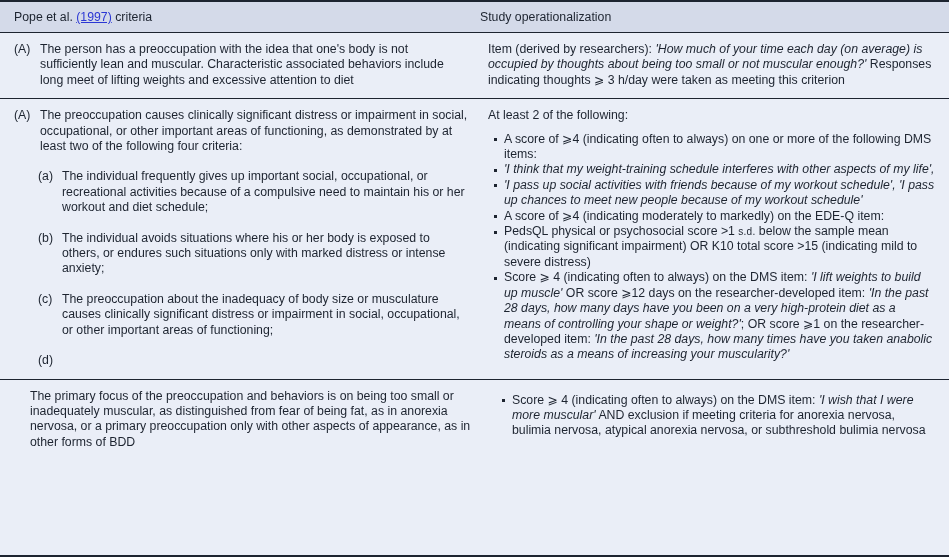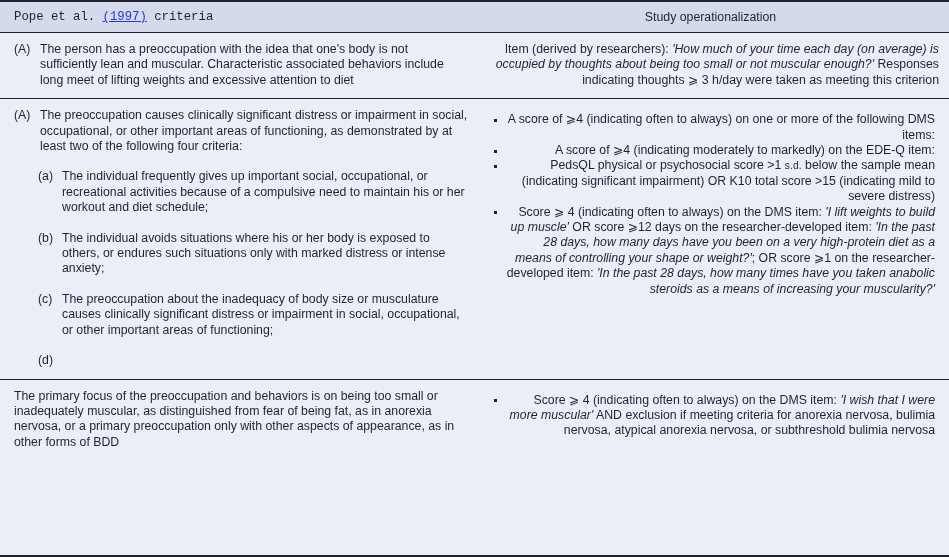--- a/index.html
+++ b/index.html
@@ -29,49 +29,48 @@
   }
   .th {
     font-size: 12.3px;
     color: #1d2430;
     box-sizing: border-box;
   }
   .th-left {
     width: 480px;
     padding-left: 14px;
     text-align: left;
-    font-family: Liberation Mono, monospace;
   }
   .th-right {
     width: 469px;
-    text-align: center;
+    text-align: left;
     padding-right: 8px;
   }
   .trow {
     display: flex;
     box-sizing: border-box;
     border-bottom: 1.5px solid #1d2430;
   }
   .trow:last-child {
     border-bottom: none;
+    padding-left: 16px;
   }
   .td {
     box-sizing: border-box;
     font-size: 12.3px;
     line-height: 15.4px;
     color: #1d2430;
   }
   .td-left {
     width: 480px;
     padding: 9px 12px 10px 14px;
   }
   .td-right {
     width: 469px;
     padding: 9px 10px 10px 8px;
-    text-align: right;
   }
 
   
   .crit {
     display: flex;
     align-items: flex-start;
   }
   .crit-label {
     flex: 0 0 auto;
     width: 26px;
@@ -178,22 +177,25 @@
             <div class="sub">
               <div class="sub-label">(c)</div>
               <div class="sub-body">The preoccupation about the inadequacy of body size or musculature causes clinically significant distress or impairment in social, occupational, or other important areas of functioning;</div>
             </div>
             <div class="sub">
               <div class="sub-label">(d)</div>
             </div>
           </div>
         </div>
         <div class="td td-right">
+          <p class="intro">At least 2 of the following:</p>
           <ul class="bullets">
             <li><span>A score of ⩾4 (indicating often to always) on one or more of the following DMS items:</span></li>
+            <li><span class="it">'I think that my weight-training schedule interferes with other aspects of my life',</span></li>
+            <li><span class="it">'I pass up social activities with friends because of my workout schedule', 'I pass up chances to meet new people because of my workout schedule'</span></li>
             <li><span>A score of ⩾4 (indicating moderately to markedly) on the EDE-Q item:</span></li>
             <li><span>PedsQL physical or psychosocial score &gt;1 </span><span class="sc">s.d.</span><span> below the sample mean (indicating significant impairment) OR K10 total score &gt;15 (indicating mild to severe distress)</span></li>
             <li><span>Score ⩾ 4 (indicating often to always) on the DMS item: </span><span class="it">'I lift weights to build up muscle'</span><span> OR score ⩾12 days on the researcher-developed item: </span><span class="it">'In the past 28 days, how many days have you been on a very high-protein diet as a means of controlling your shape or weight?'</span><span>; OR score ⩾1 on the researcher-developed item: </span><span class="it">'In the past 28 days, how many times have you taken anabolic steroids as a means of increasing your muscularity?'</span></li>
           </ul>
         </div>
       </div>
       <div class="trow">
         <div class="td td-left">
           <p class="para">The primary focus of the preoccupation and behaviors is on being too small or inadequately muscular, as distinguished from fear of being fat, as in anorexia nervosa, or a primary preoccupation only with other aspects of appearance, as in other forms of BDD</p>
         </div>

